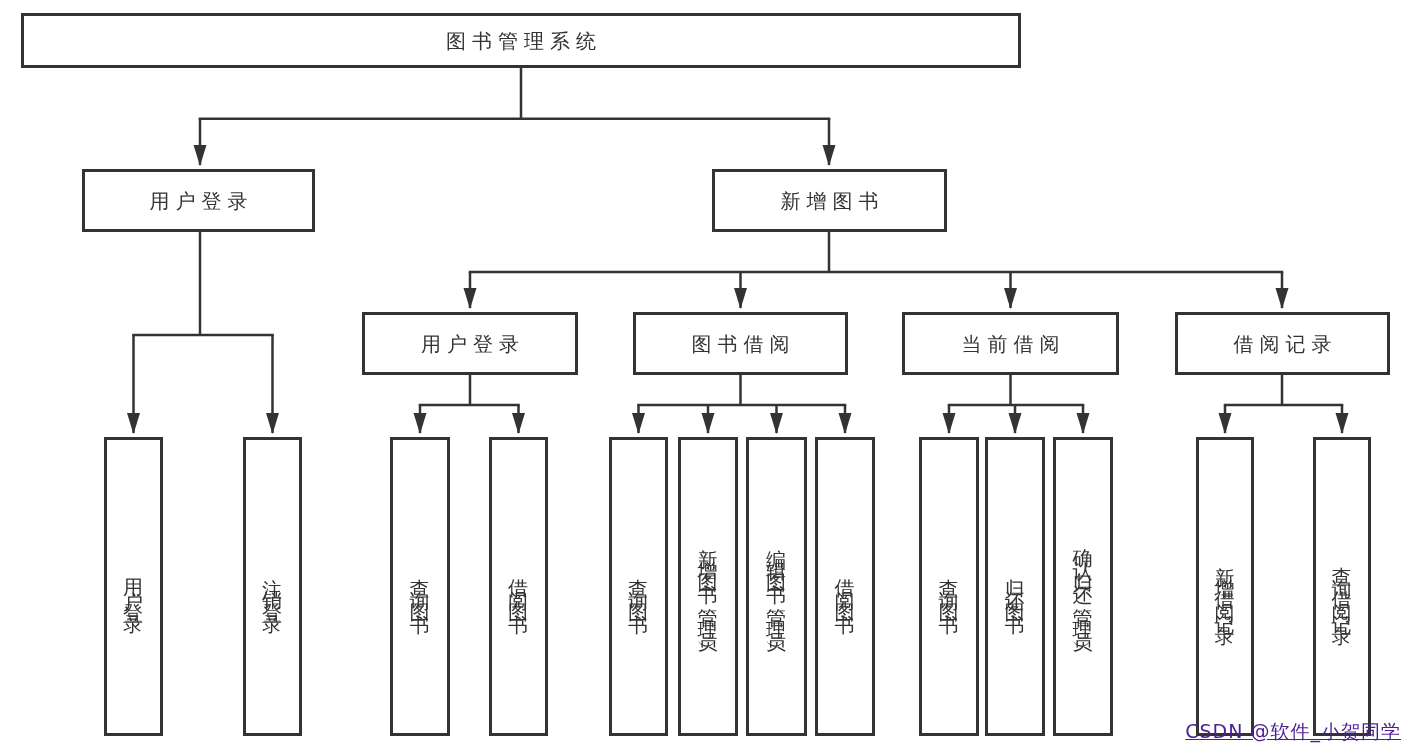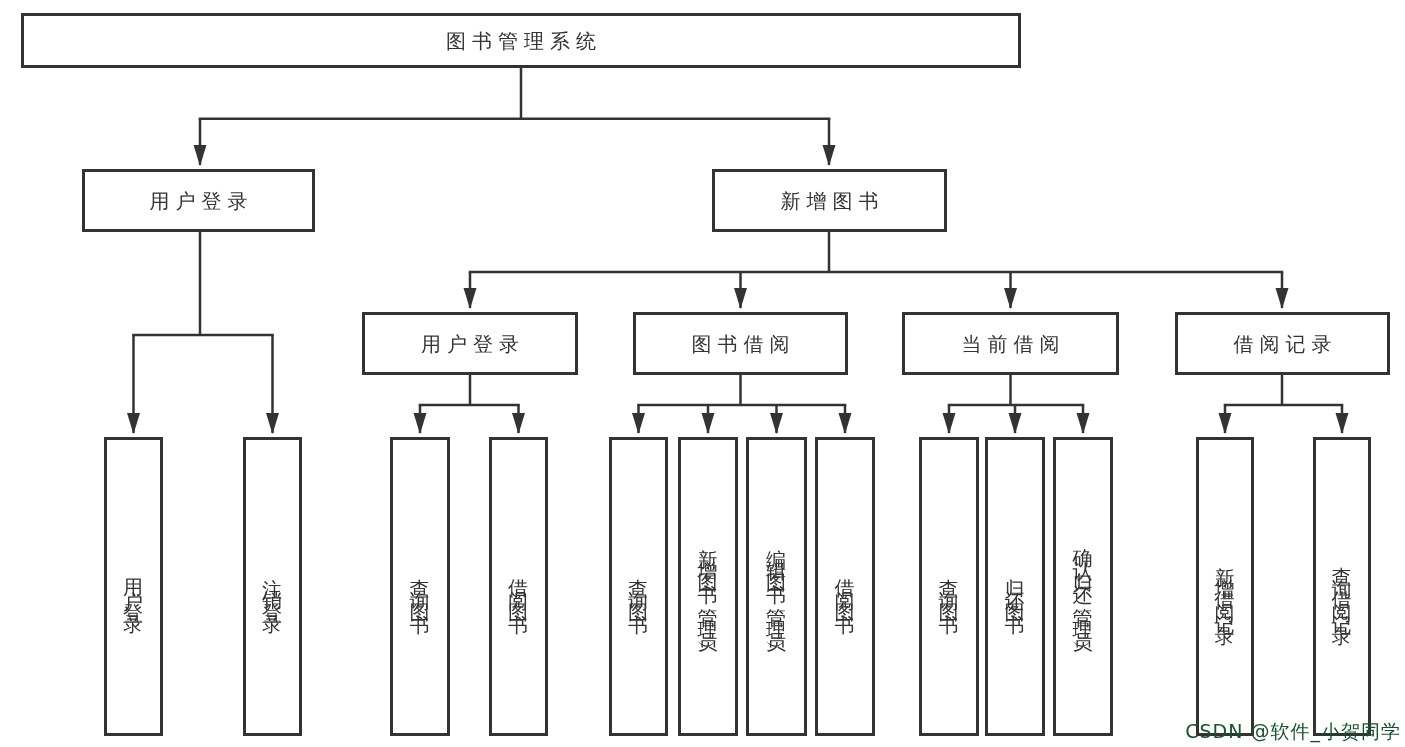--- a/index.html
+++ b/index.html
@@ -44,22 +44,23 @@
     line-height: 1;
     white-space: nowrap;
   }
   .leaf { padding: 10px 0; }
   .watermark {
     position: absolute;
     right: 4px;
     bottom: 2px;
     font-size: 19px;
     letter-spacing: 1px;
-    color: #14532d;
+    color: #4c1d95;
     white-space: nowrap;
+    text-decoration: underline;
   }
 </style>
 </head>
 <body>
 
 <div class="canvas">
 
   <svg class="connectors" viewBox="0 0 1405 747" xmlns="http://www.w3.org/2000/svg">
     <defs>
       <marker id="arw" markerUnits="userSpaceOnUse" markerWidth="26" markerHeight="16" refX="20" refY="6.5" orient="auto">

